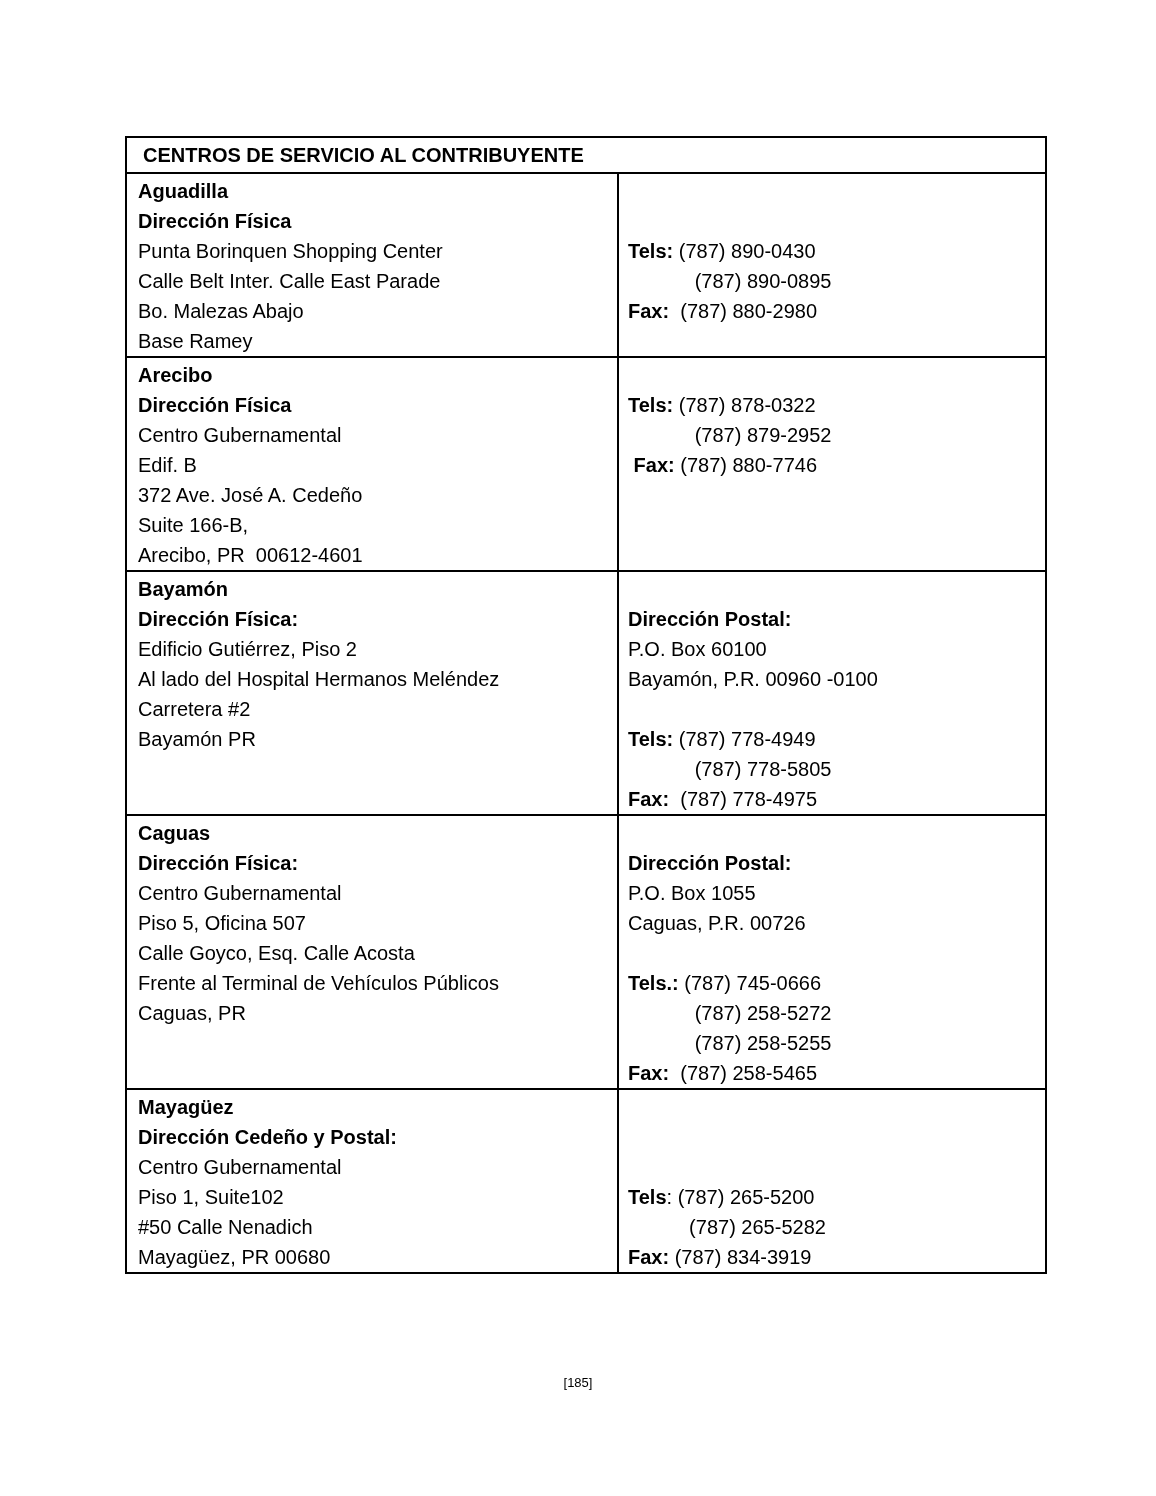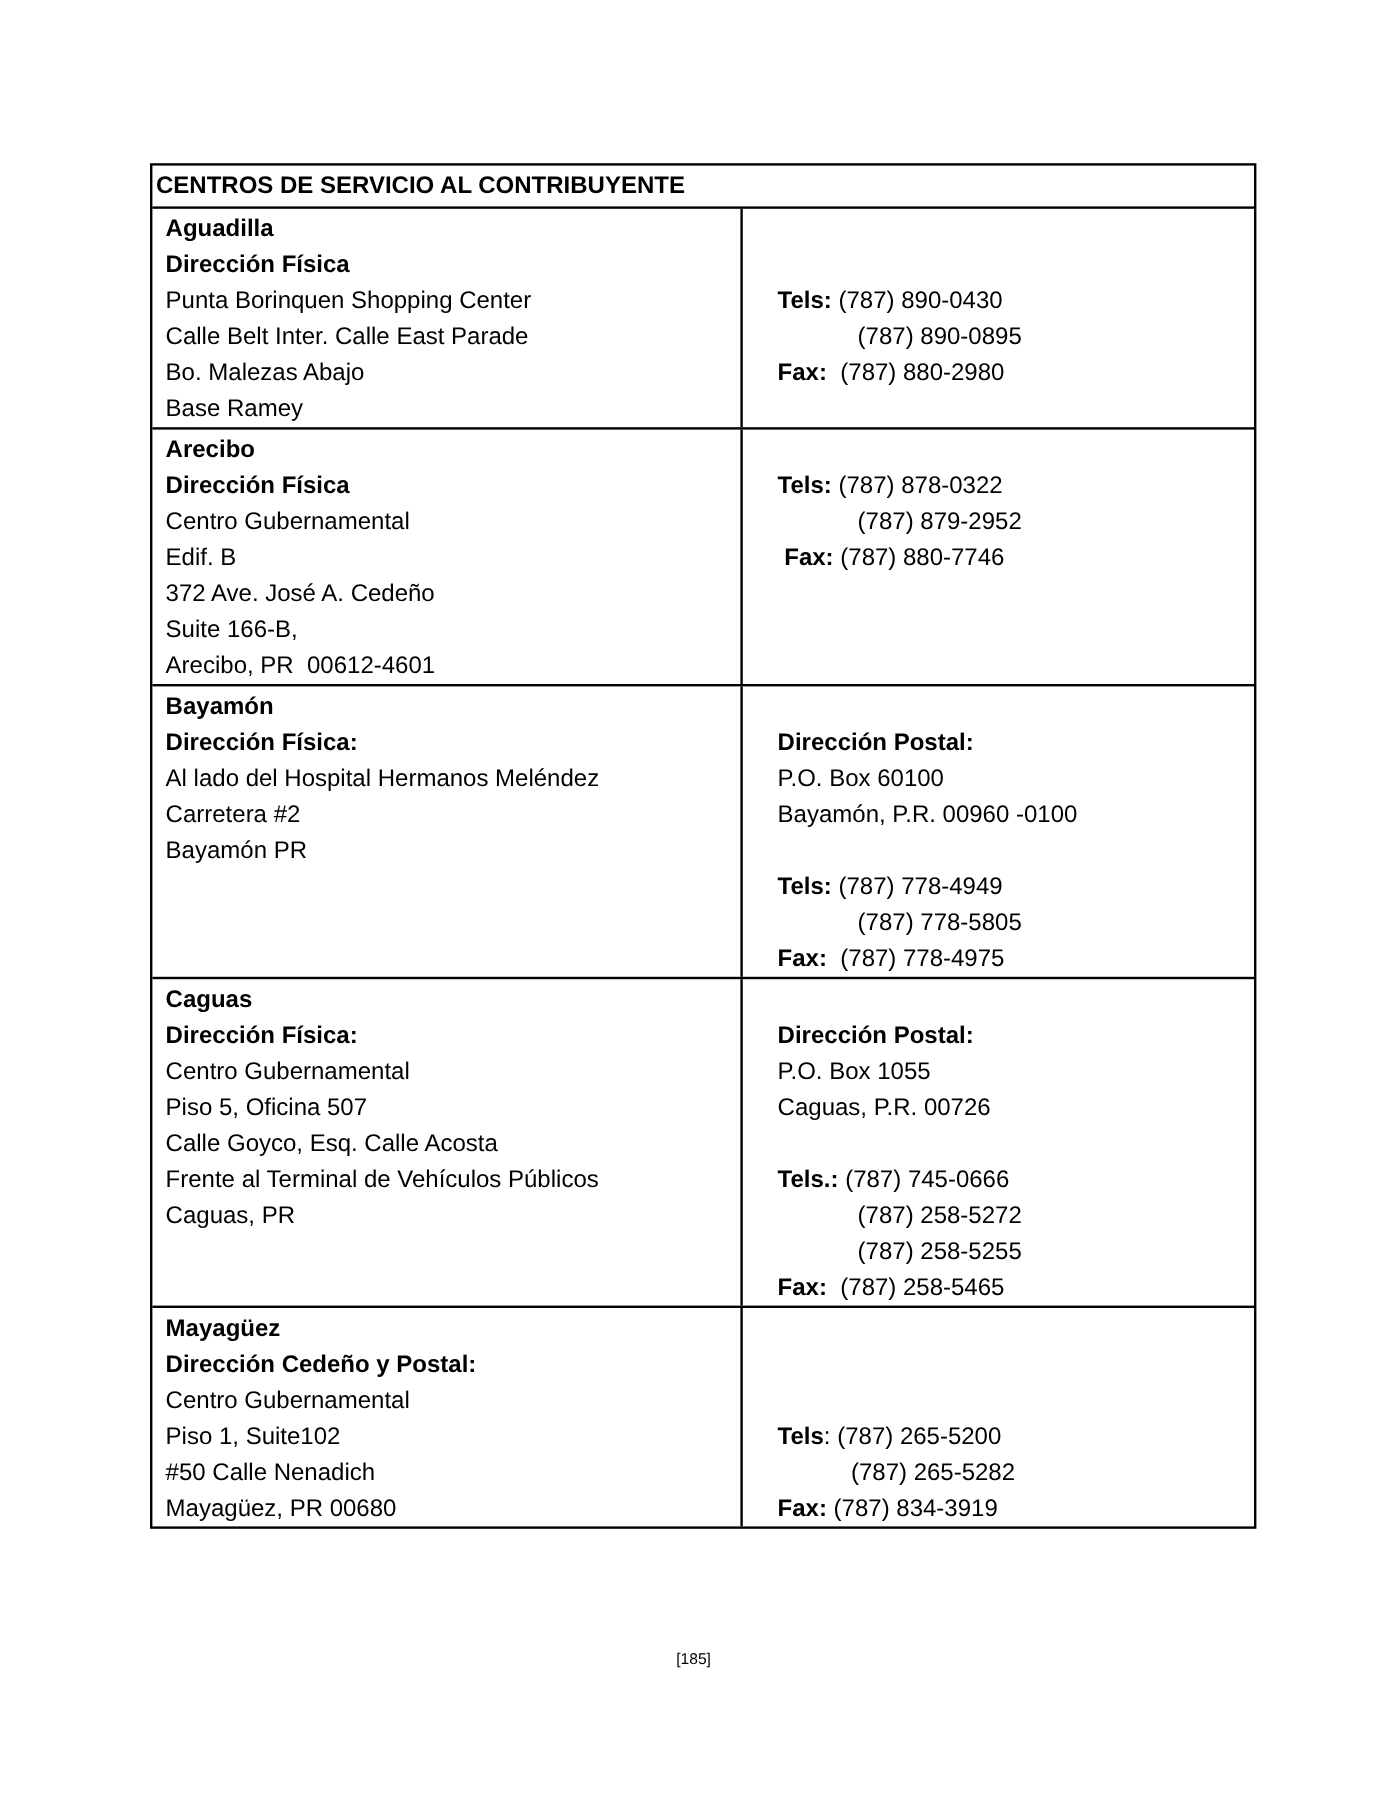--- a/index.html
+++ b/index.html
@@ -21,27 +21,26 @@
     width: 922px;
     border: 2px solid #000000;
     box-sizing: border-box;
     background: #ffffff;
   }
   .table-header {
     border-bottom: 2px solid #000000;
     font-weight: bold;
     font-size: 20px;
     line-height: 26px;
-    padding: 4px 10px 4px 3px;
+    padding: 4px 10px 4px 16px;
     white-space: pre;
   }
   .trow {
     display: flex;
     border-bottom: 2px solid #000000;
-    gap: 20px;
   }
   .trow:last-child {
     border-bottom: none;
     align-items: flex-end;
   }
   .cell {
     font-size: 20px;
     padding: 2px 8px 0 11px;
     box-sizing: border-box;
     overflow: hidden;
@@ -109,20 +108,21 @@
           <div class="line">&nbsp;</div>
           <div class="line"><span class="b">Tels:</span> (787) 878-0322</div>
           <div class="line">            (787) 879-2952</div>
           <div class="line"><span class="b"> Fax:</span> (787) 880-7746</div>
         </div>
       </div>
       <div class="trow">
         <div class="cell cell-left">
           <div class="line"><span class="b">Bayamón</span></div>
           <div class="line"><span class="b">Dirección Física:</span></div>
+          <div class="line">Edificio Gutiérrez, Piso 2</div>
           <div class="line">Al lado del Hospital Hermanos Meléndez</div>
           <div class="line">Carretera #2</div>
           <div class="line">Bayamón PR</div>
         </div>
         <div class="cell cell-right">
           <div class="line">&nbsp;</div>
           <div class="line"><span class="b">Dirección Postal:</span></div>
           <div class="line">P.O. Box 60100</div>
           <div class="line">Bayamón, P.R. 00960 -0100</div>
           <div class="line">&nbsp;</div>

